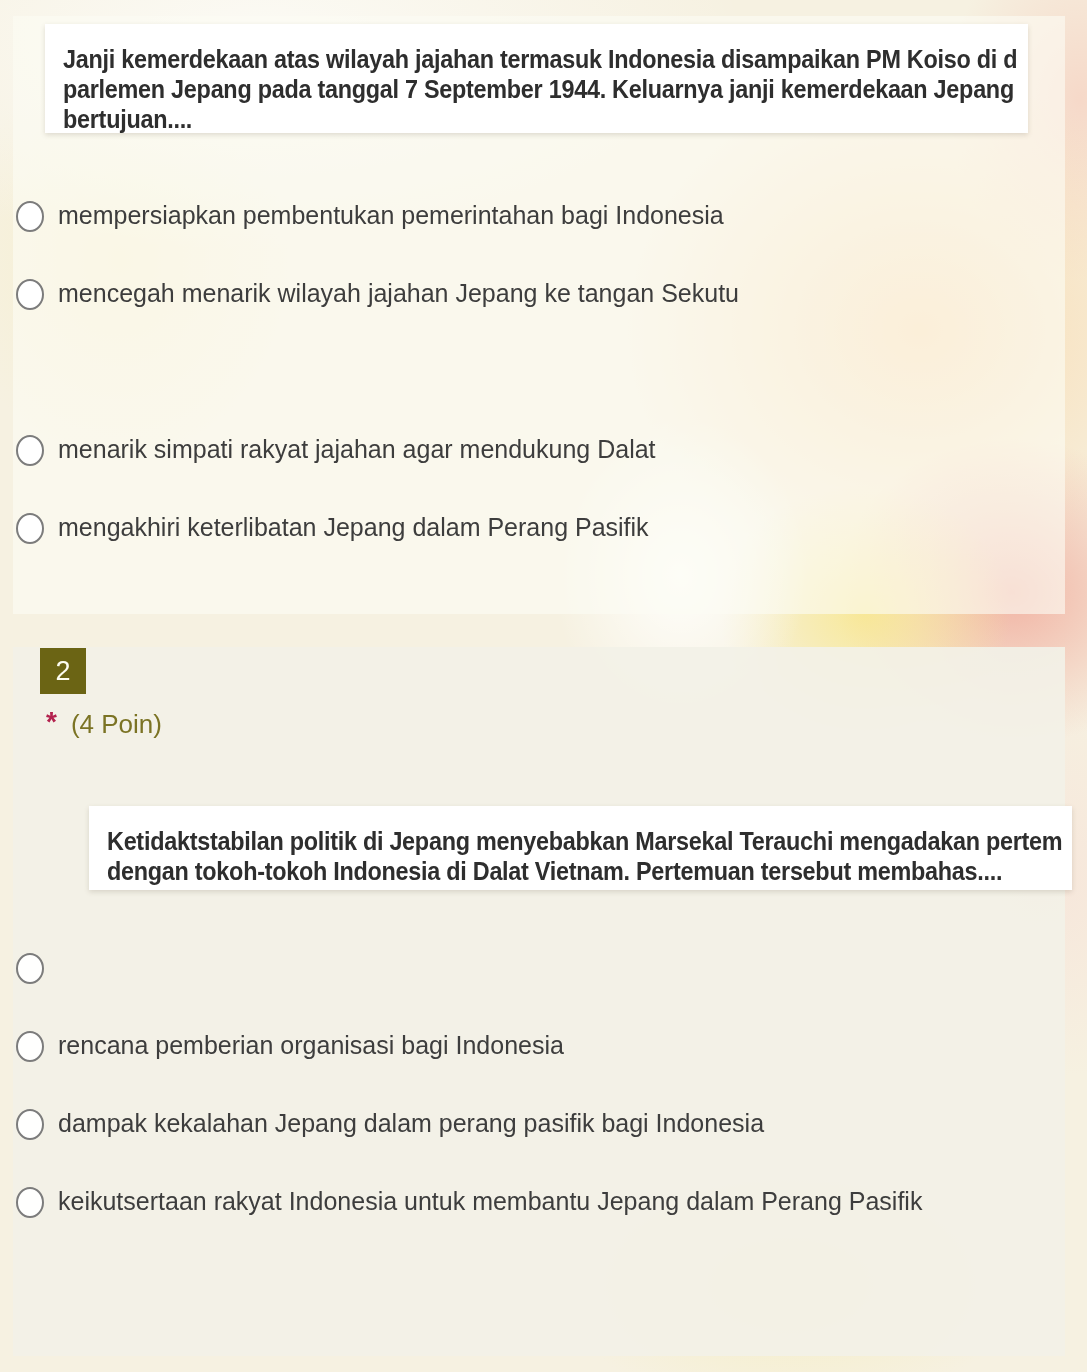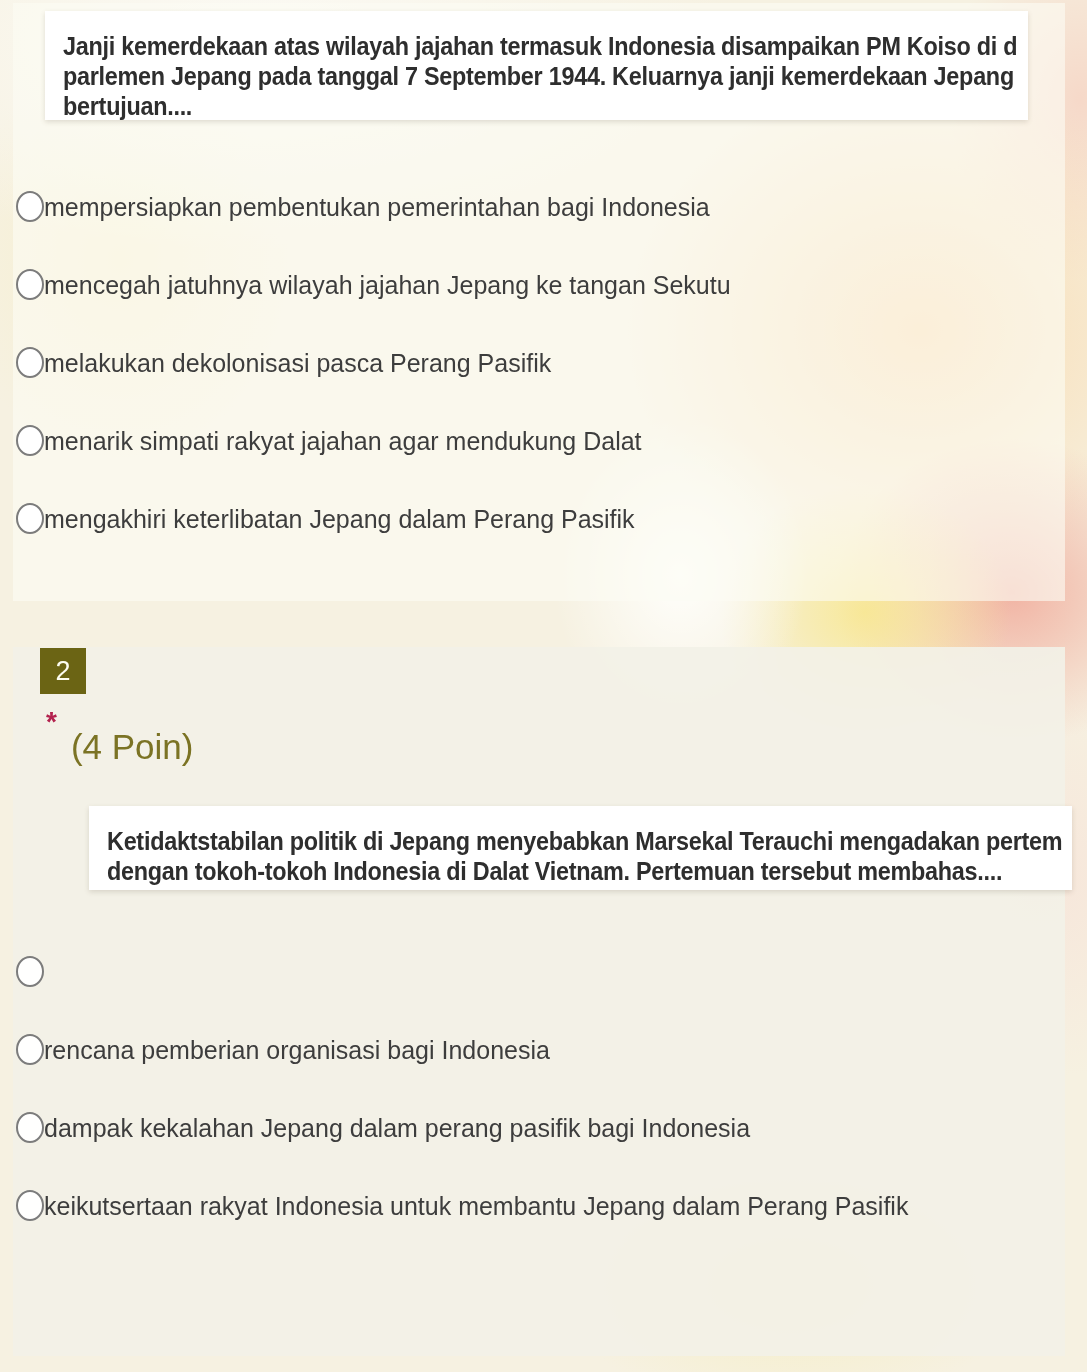--- a/index.html
+++ b/index.html
@@ -12,37 +12,37 @@
       radial-gradient(195px 170px at 865px 612px, rgba(248,231,140,0.85), rgba(248,231,140,0) 75%),
       radial-gradient(235px 205px at 1012px 592px, rgba(240,164,148,0.80), rgba(240,164,148,0) 75%),
       radial-gradient(390px 340px at 920px 330px, rgba(250,214,165,0.85), rgba(250,214,165,0) 75%),
       radial-gradient(165px 225px at 1080px 100px, rgba(246,214,198,0.90), rgba(246,214,198,0) 80%),
       radial-gradient(265px 265px at 1040px 880px, rgba(247,221,213,0.55), rgba(247,221,213,0) 75%),
       radial-gradient(305px 175px at 790px 1285px, rgba(245,236,180,0.60), rgba(245,236,180,0) 75%),
       radial-gradient(610px 265px at 260px 40px, rgba(252,251,246,0.95), rgba(252,251,246,0) 80%),
       radial-gradient(225px 265px at 120px 260px, rgba(247,238,190,0.50), rgba(247,238,190,0) 75%);
   }
   .card{position:absolute;left:13px;width:1052px;}
-  .card1{top:3px;height:598px;background:rgba(252,251,243,0.62);}
+  .card1{top:16px;height:598px;background:rgba(252,251,243,0.62);}
   .card2{top:647px;height:709px;background:rgba(242,241,231,0.92);}
   .qbox{
     position:absolute;left:32px;width:983px;background:#ffffff;
     box-sizing:border-box;padding:20px 0 0 18px;overflow:hidden;
     box-shadow:0 2px 5px rgba(95,85,60,0.18);
   }
   .qbox1{top:8px;height:109px;}
   .qbox2{top:159px;height:84px;margin-left:44px;}
   .qline{
     font-size:26px;line-height:30px;font-weight:700;color:var(--question-text,#2e2e2e);
     white-space:nowrap;transform:scaleX(0.90);transform-origin:left center;
     letter-spacing:-0.3px;
   }
   .opt{
     position:absolute;left:3px;height:34px;width:1000px;
-    display:flex;align-items:flex-end;cursor:pointer;
+    display:flex;align-items:flex-start;gap:14px;cursor:pointer;
   }
   .radio{
     width:28px;height:31px;flex:0 0 28px;border-radius:50%;
     border:2px solid #7c7c7c;background:rgba(255,255,255,0.96);
     box-sizing:border-box;
   }
   .olabel{
     font-size:25px;color:var(--option-text,#3d3d3d);white-space:nowrap;
   }
   .q1o1{top:185px}.q1o2{top:263px}.q1o3{top:341px}.q1o4{top:419px}.q1o5{top:497px}
@@ -53,44 +53,40 @@
     display:flex;align-items:center;justify-content:center;
     font-size:27px;
   }
   .points{
     position:absolute;left:33px;top:58px;display:flex;align-items:flex-start;gap:14px;
   }
   .req{
     color:var(--required-asterisk,#b3224e);font-size:28px;font-weight:700;line-height:34px;
   }
   .pts{
-    color:var(--points-text,#7b7324);font-size:35px;line-height:38px;margin-top:23px;
+    color:var(--points-text,#7b7324);font-size:26px;line-height:38px;
   }
 </style>
 </head>
 <body>
 
 <section class="card card1">
   <div class="qbox qbox1">
     <div class="qline">Janji kemerdekaan atas wilayah jajahan termasuk Indonesia disampaikan PM Koiso di d</div>
     <div class="qline">parlemen Jepang pada tanggal 7 September 1944. Keluarnya janji kemerdekaan Jepang</div>
     <div class="qline">bertujuan....</div>
   </div>
 
   <div class="opt q1o1">
     <span class="radio"></span>
     <span class="olabel">mempersiapkan pembentukan pemerintahan bagi Indonesia</span>
   </div>
   <div class="opt q1o2">
     <span class="radio"></span>
-    <span class="olabel">mencegah jatuhnya wilayah jajahan Jepang ke tangan Sekutu</span>
-  </div>
-  <div class="opt q1o3">
-    <span class="radio"></span>
-    <span class="olabel">melakukan dekolonisasi pasca Perang Pasifik</span>
+    <span class="olabel">mencegah menarik wilayah jajahan Jepang ke tangan Sekutu</span>
   </div>
   <div class="opt q1o4">
     <span class="radio"></span>
     <span class="olabel">menarik simpati rakyat jajahan agar mendukung Dalat</span>
   </div>
   <div class="opt q1o5">
     <span class="radio"></span>
     <span class="olabel">mengakhiri keterlibatan Jepang dalam Perang Pasifik</span>
   </div>
 </section>

